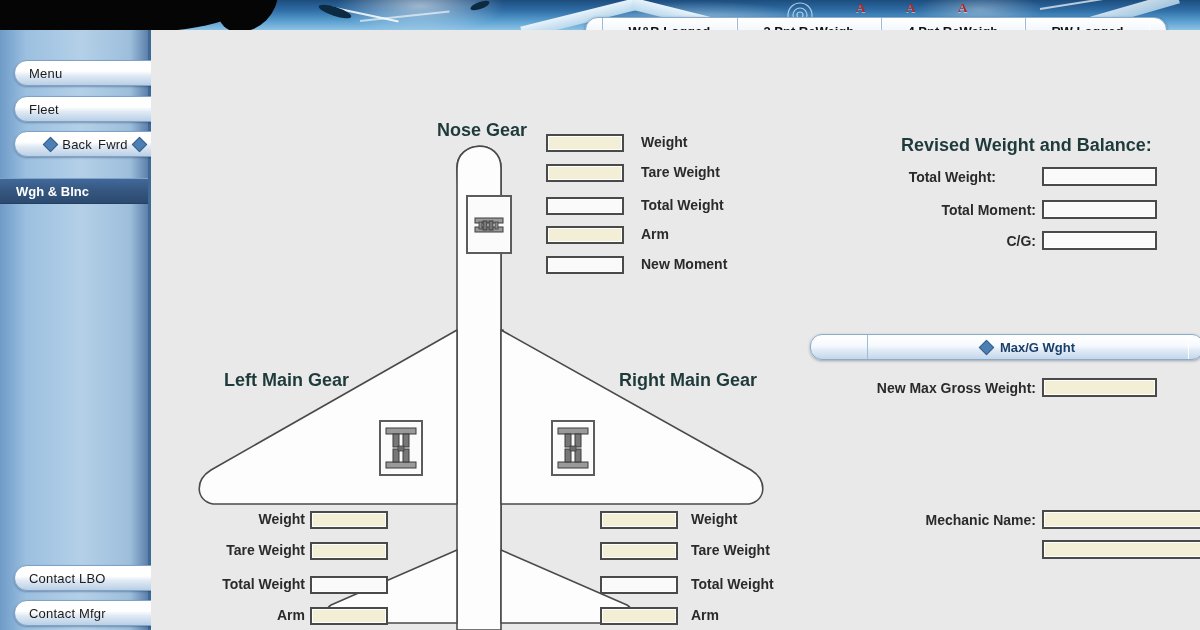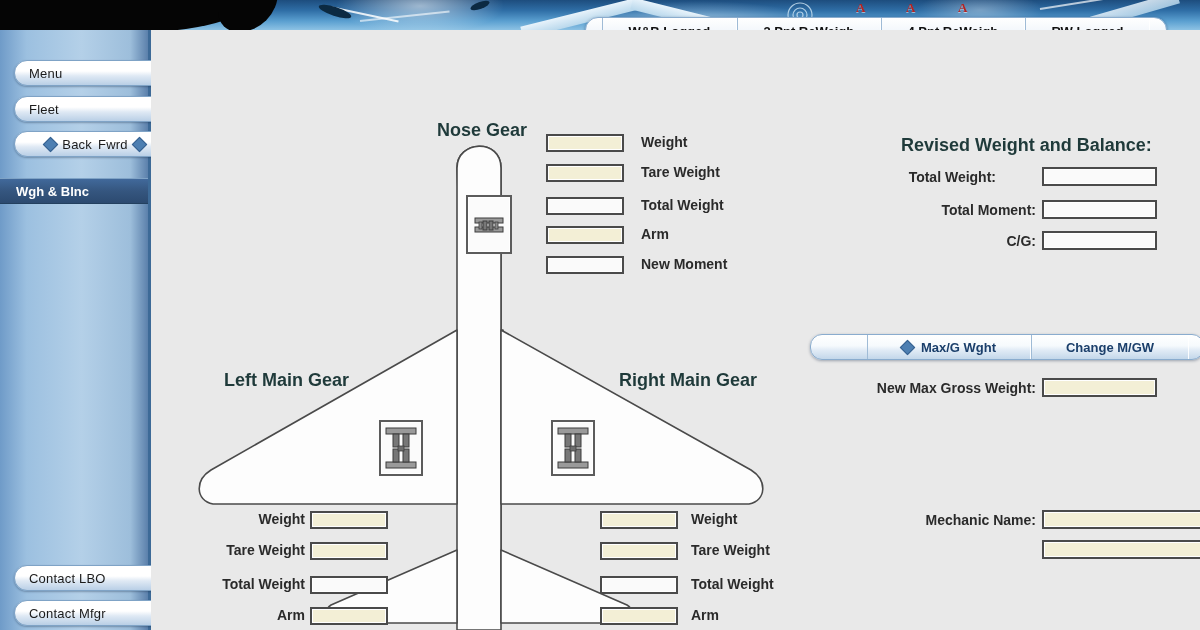--- a/index.html
+++ b/index.html
@@ -369,21 +369,20 @@
 
     <div class="flabel right" style="left:700px;width:185px;top:203px;">C/G:</div>
     <div class="bigfld white" style="left:891px;top:201px;width:115px;"></div>
 
     <div class="mgstrip" style="left:659px;top:304px;">
       <div class="mg-cap"></div>
       <div class="mg-item">
         <span class="diamond"></span>
         <span>Max/G Wght</span>
       </div>
-      <div class="mg-item">Change M/GW</div>
       <div class="mg-cap"></div>
     </div>
 
     <div class="flabel right" style="left:620px;width:265px;top:350px;">New Max Gross Weight:</div>
     <div class="bigfld cream" style="left:891px;top:348px;width:115px;"></div>
 
     <div class="flabel right" style="left:640px;width:245px;top:482px;">Mechanic Name:</div>
     <div class="bigfld cream" style="left:891px;top:480px;width:163px;"></div>
 
     <div class="bigfld cream" style="left:891px;top:510px;width:163px;"></div>

